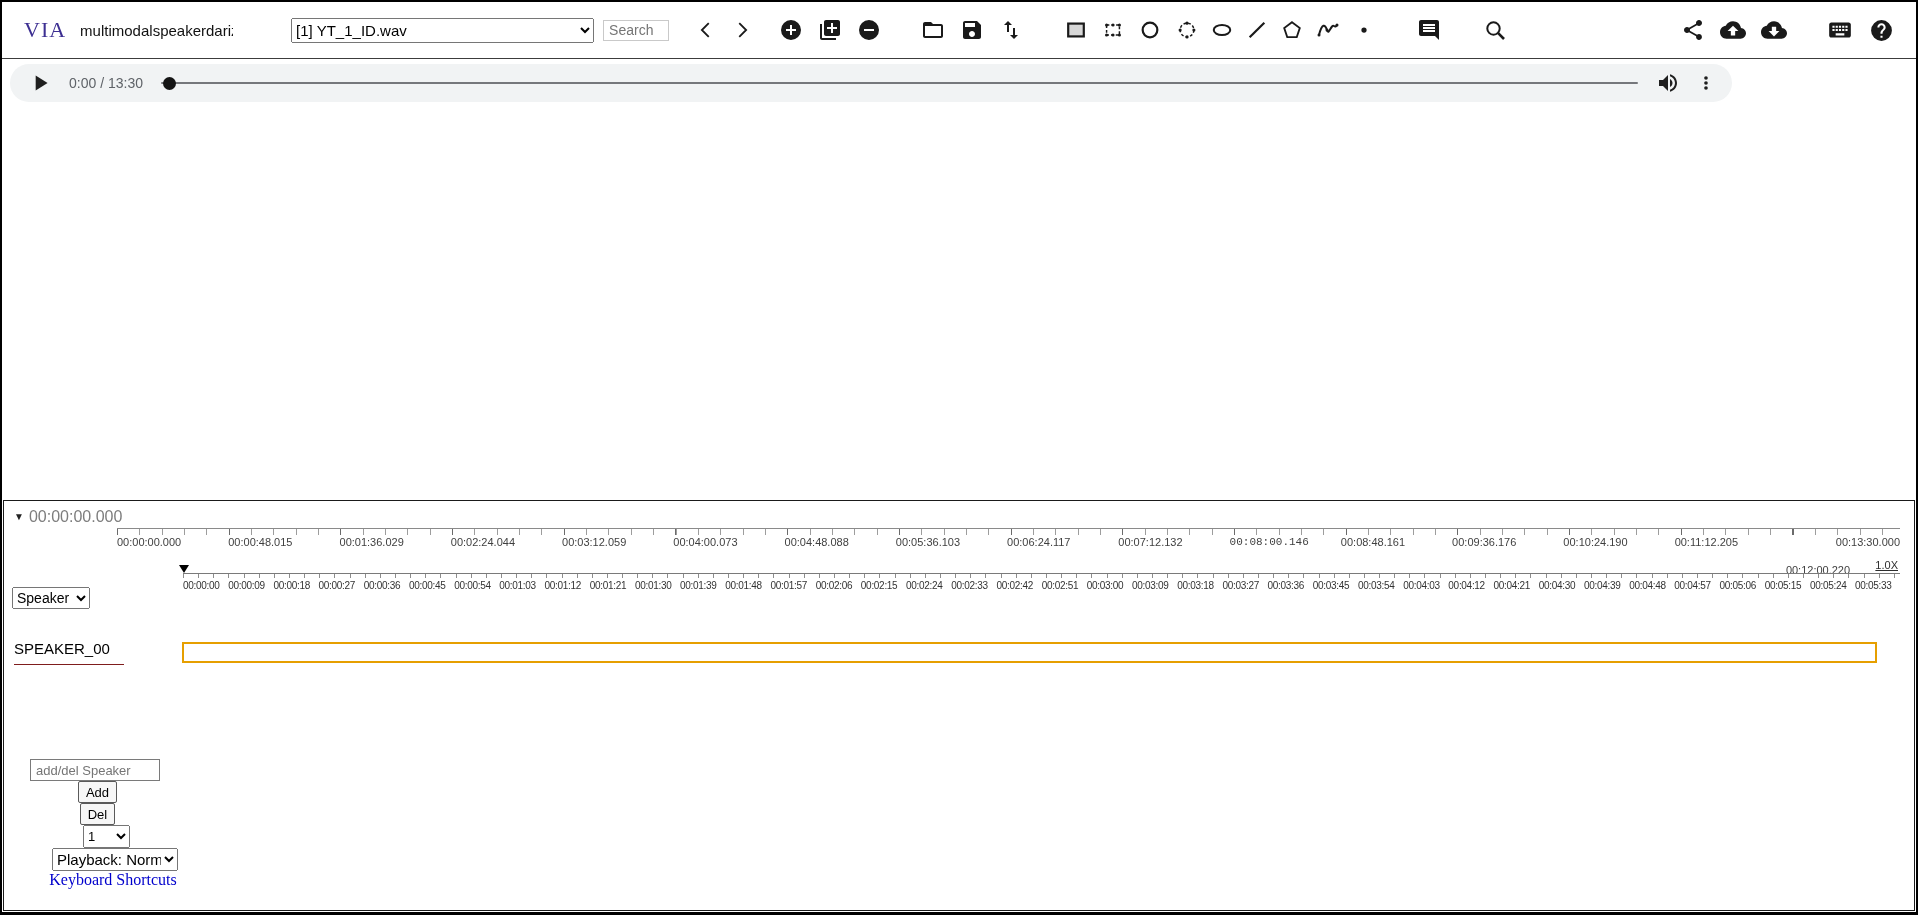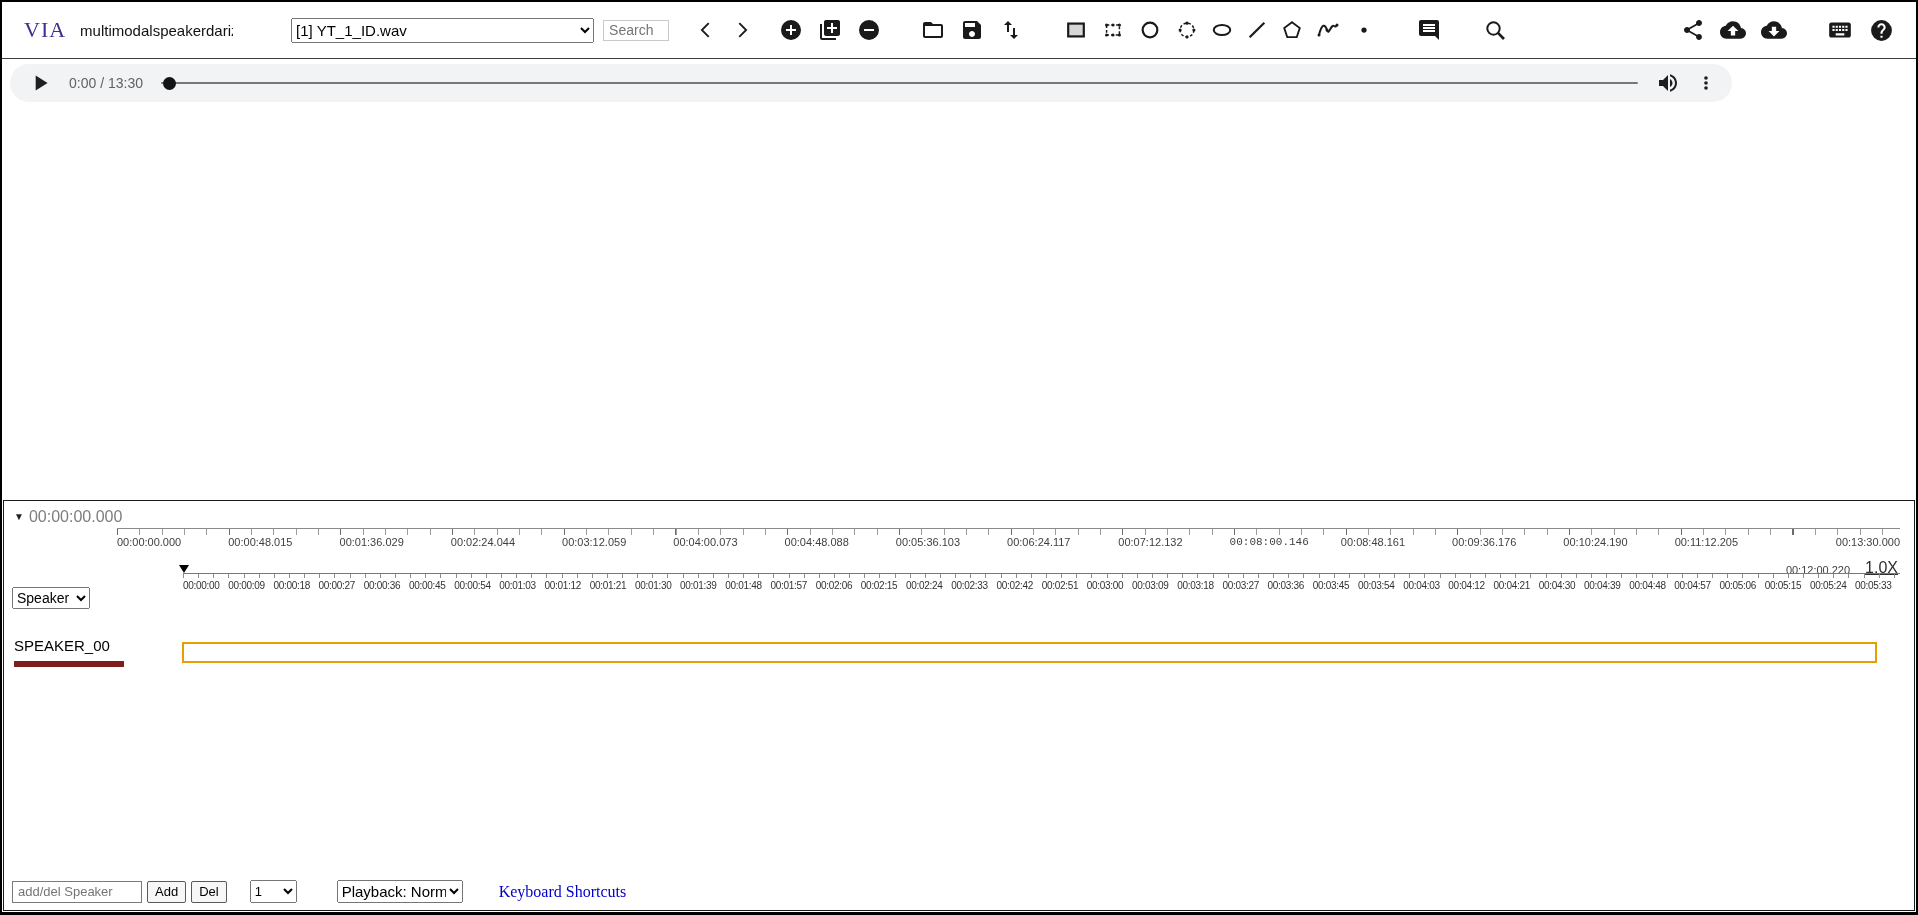--- a/index.html
+++ b/index.html
@@ -31,38 +31,38 @@
   .ruler1 { position:absolute; top:27px; left:113px; right:14px; height:32px; }
   .ruler1-line { height:7px; border-top:1px solid #8a8a8a;
       background-image:
         repeating-linear-gradient(to right, #6b6b6b 0 1px, transparent 1px 111.7px),
         repeating-linear-gradient(to right, #9d9d9d 0 1px, transparent 1px 22.34px);
       background-size:auto 6px; background-repeat:repeat-x; }
   .r1-labels { position:absolute; top:8px; left:0; right:0; height:16px; }
   .r1-label { position:absolute; top:0; font-size:11px; color:#3f3f3f; white-space:nowrap; }
   .r1-end { right:0; }
   .ruler2 { position:absolute; top:58px; left:179px; right:14px; height:38px; }
-  .zoom-label { position:absolute; right:2px; top:0px; font-size:16px; color:#2e2e2e; text-decoration:underline;text-align:center; }
+  .zoom-label { position:absolute; right:2px; top:0px; font-size:11px; color:#2e2e2e; text-decoration:underline;text-align:center; }
   .ruler2-line { position:absolute; top:14px; left:0; right:0; height:6px; border-top:1px solid #7a7a7a;
       background-image:repeating-linear-gradient(to right, #8d8d8d 0 1px, transparent 1px 15.14px);
       background-size:auto 4px; background-repeat:repeat-x; }
   .playhead-marker { position:absolute; left:-4px; top:6px; width:0; height:0;
       border-left:5px solid transparent; border-right:5px solid transparent; border-top:8px solid #000; }
   .r2-labels { position:absolute; top:21px; left:0; right:0; height:14px; }
   .r2-label { position:absolute; top:0; font-size:10px; color:#333; white-space:nowrap; letter-spacing:-0.3px; }
   .group-select { position:absolute; left:8px; top:86px; width:78px; height:22px; font-size:14px; font-family:"Liberation Sans",sans-serif; }
   .tracks { position:absolute; top:128px; left:0; right:0; }
   .track-row { display:flex; align-items:center; height:46px; }
   .track-label-cell { width:178px; flex:none; padding-left:10px; }
-  .track-label { display:inline-block; min-width:110px; font-size:15px; color:#000; border-bottom:6px solid #7f1d1d; padding-bottom:7px; }
+  .track-label { display:inline-block; min-width:110px; font-size:15px; color:#000; border-bottom:1px solid #7f1d1d; padding-bottom:7px; }
   .track { position:relative; flex:1; margin-right:37px; height:21px; border:2px solid #000; background:#fff; }
   .seg { position:absolute; top:0; bottom:0; }
   .bnd { position:absolute; top:-3px; bottom:-3px; width:3px; background:#000; }
   
-  .bottom-controls { position:absolute; left:8px; bottom:7px; display:flex; align-items:center; }
+  .bottom-controls { position:absolute; left:8px; bottom:21px; display:flex; align-items:center;flex-direction:column; }
   .adddel-input { width:130px; height:22px; border:1px solid #7a7a7a; font-size:13px; padding:2px 5px; font-family:"Liberation Sans",sans-serif; }
   .btn { margin-left:5px; font-size:13px; padding:2px 7px; height:22px; border:1px solid #5a5a5a; background:#f7f7f7; border-radius:2px; font-family:"Liberation Sans",sans-serif; cursor:pointer; }
   .count-select { margin-left:23px; width:47px; height:23px; font-size:13px; font-family:"Liberation Sans",sans-serif; }
   .playback-select { margin-left:40px; width:126px; height:23px; font-size:15px; font-family:"Liberation Sans",sans-serif; }
   .shortcuts-link { margin-left:36px; font-family:"Liberation Serif", serif; font-size:16px; color:#0000cc; cursor:pointer; }
 </style>
 </head>
 <body>
 
 <div class="header">

